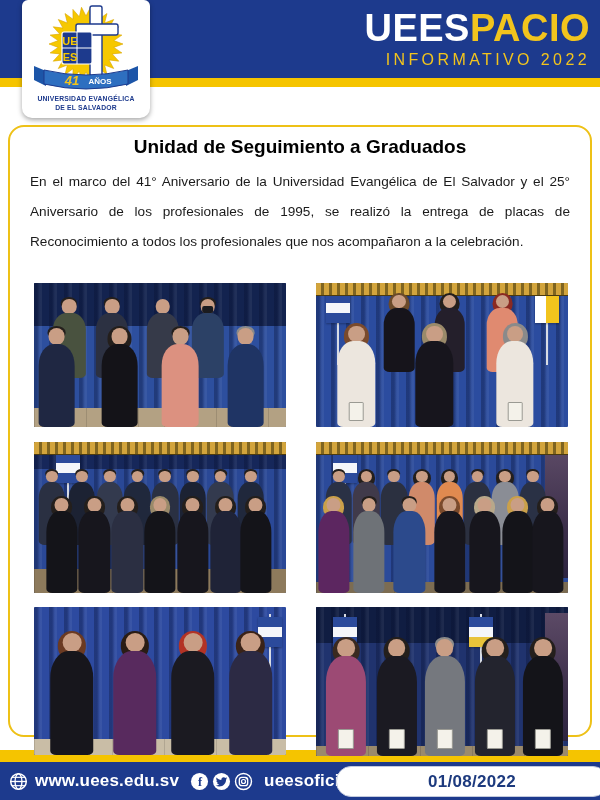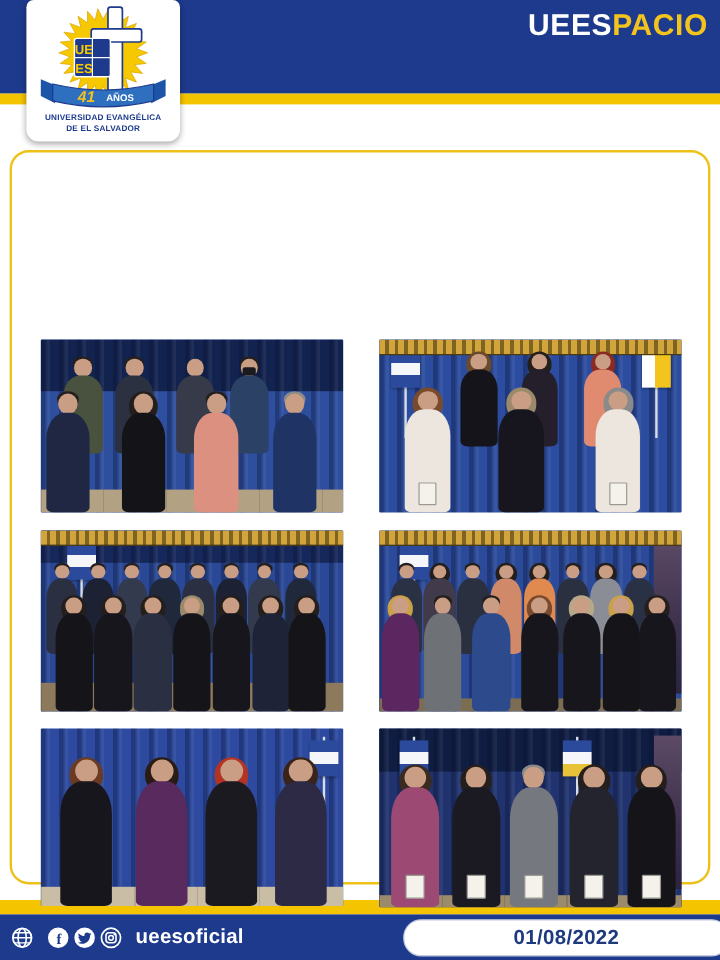--- a/index.html
+++ b/index.html
@@ -3,21 +3,21 @@
 <meta charset="utf-8">
 <style>
   html,body{margin:0;padding:0;background:#fff;}
   .page{position:relative;width:600px;height:800px;background:#ffffff;overflow:hidden;
         font-family:"Liberation Sans",sans-serif;}
 
   
   .hdr-blue{position:absolute;top:0;left:0;width:600px;height:78px;background:#1d3a8d;z-index:1;}
   .hdr-stripe{position:absolute;top:78px;left:0;width:600px;height:9px;background:#f5c400;z-index:1;}
   .brand{position:absolute;top:9px;right:10px;text-align:right;z-index:2;}
-  .brand-main{font-size:25px;font-weight:800;letter-spacing:.5px;color:#ffffff;line-height:1.02;}
+  .brand-main{font-size:38px;font-weight:800;letter-spacing:.5px;color:#ffffff;line-height:1.02;}
   .brand-main .accent{color:#f2c41d;}
   .brand-sub{font-size:16px;color:#f2c41d;letter-spacing:3.4px;font-weight:500;margin-top:3px;}
   .logo-card{position:absolute;top:0;left:22px;width:128px;height:118px;background:#ffffff;
              border-radius:6px 6px 10px 10px;box-shadow:0 2px 5px rgba(0,0,0,.35);z-index:5;text-align:center;}
   .logo-uni{position:absolute;bottom:5px;left:0;width:100%;font-size:6.8px;font-weight:bold;
             color:#1d3a8d;line-height:1.3;letter-spacing:.2px;}
 
   
   .article-box{position:absolute;left:8px;top:125px;width:584px;height:612px;border:2px solid #eec117;
                border-radius:16px;box-sizing:border-box;background:#fff;z-index:1;}
@@ -61,20 +61,21 @@
 </head>
 <body>
 
 <div class="page">
 
   <header>
     <div class="hdr-blue"></div>
     <div class="hdr-stripe"></div>
     <div class="brand">
       <div class="brand-main"><span>UEES</span><span class="accent">PACIO</span></div>
+      <div class="brand-sub">INFORMATIVO 2022</div>
     </div>
     <div class="logo-card">
       <svg width="128" height="90" viewBox="0 0 128 90">
         <polygon id="sun-poly" fill="#f6c800" stroke="#d9a400" stroke-width="0.6" points="101.0,44.0 91.8,47.4 99.9,52.9 90.2,53.9 96.8,61.2 87.0,59.9 91.7,68.5 82.6,65.0 85.0,74.5 77.0,68.8 77.1,78.6 70.7,71.2 68.5,80.7 64.0,72.0 59.5,80.7 57.3,71.2 50.9,78.6 51.0,68.8 43.0,74.5 45.4,65.0 36.3,68.5 41.0,59.9 31.2,61.2 37.8,53.9 28.1,52.9 36.2,47.4 27.0,44.0 36.2,40.6 28.1,35.1 37.8,34.1 31.2,26.8 41.0,28.1 36.3,19.5 45.4,23.0 43.0,13.5 51.0,19.2 50.9,9.4 57.3,16.8 59.5,7.3 64.0,16.0 68.5,7.3 70.7,16.8 77.1,9.4 77.0,19.2 85.0,13.5 82.6,23.0 91.7,19.5 87.0,28.1 96.8,26.8 90.2,34.1 99.9,35.1 91.8,40.6"></polygon>
         <rect x="68" y="6" width="12" height="70" rx="2" fill="#ffffff" stroke="#1d3a8d" stroke-width="1.4"></rect>
         <rect x="54" y="24" width="42" height="11" rx="2" fill="#ffffff" stroke="#1d3a8d" stroke-width="1.4"></rect>
         <rect x="40" y="32" width="30" height="32" rx="2" fill="#1d3a8d" stroke="#ffffff" stroke-width="1.2"></rect>
         <line x1="40" y1="48" x2="70" y2="48" stroke="#ffffff" stroke-width="1"></line>
         <line x1="55" y1="32" x2="55" y2="64" stroke="#ffffff" stroke-width="1"></line>
         <text x="48" y="45" font-size="11" font-weight="bold" fill="#f6c800" text-anchor="middle" font-family="Liberation Sans, sans-serif">UE</text>
@@ -87,21 +88,23 @@
       </svg>
       <div class="logo-uni">
         <div>UNIVERSIDAD EVANGÉLICA</div>
         <div>DE EL SALVADOR</div>
       </div>
     </div>
   </header>
 
   <section class="article-box">
     <div class="article-title">
-    </div>
+      <div>Unidad de Seguimiento a Graduados</div>
+    </div>
+    <p class="article-body">En el marco del 41° Aniversario de la Universidad Evangélica de El Salvador y el 25° Aniversario de los profesionales de 1995, se realizó la entrega de placas de Reconocimiento a todos los profesionales que nos acompañaron a la celebración.</p>
   </section>
 
   <div id="photos-layer">
       <div class="photo" title="Grupo de profesionales y autoridades frente a cortina azul" style="left: 34px; top: 283px; width: 252px; height: 144px; background: rgb(45, 79, 158);">
         <div class="topband" style="height: 30%; background: rgb(19, 35, 79);"></div>
         <div class="folds"></div>
         <div class="floor" style="height: 13%; background-color: rgb(179, 161, 131);"></div>
         <div class="person" style="left: 14%; bottom: 34%; width: 32.3px; height: 56%;">
           <div class="hair" style="width: 15.96px; height: 11.115px; top: 0px; background: rgb(36, 31, 28);"></div>
           <div class="head" style="width: 14.25px; height: 14.25px; top: 1.9px; background: rgb(201, 158, 133);"></div>
@@ -435,20 +438,21 @@
     <div class="ftr-stripe"></div>
     <div class="ftr-bar">
       <div class="ftr-left">
         <svg width="19" height="19" viewBox="0 0 20 20">
           <circle cx="10" cy="10" r="8.2" fill="none" stroke="#ffffff" stroke-width="1.6"></circle>
           <ellipse cx="10" cy="10" rx="3.6" ry="8.2" fill="none" stroke="#ffffff" stroke-width="1.4"></ellipse>
           <line x1="1.8" y1="10" x2="18.2" y2="10" stroke="#ffffff" stroke-width="1.4"></line>
           <line x1="3" y1="5.6" x2="17" y2="5.6" stroke="#ffffff" stroke-width="1.2"></line>
           <line x1="3" y1="14.4" x2="17" y2="14.4" stroke="#ffffff" stroke-width="1.2"></line>
         </svg>
+        <span class="ftr-text">www.uees.edu.sv</span>
         <span class="social">
           <svg width="19" height="19" viewBox="0 0 20 20">
             <circle cx="10" cy="10" r="9" fill="#ffffff"></circle>
             <text x="10.6" y="15.2" font-size="13" font-weight="bold" fill="#1d3a8d" text-anchor="middle" font-family="Liberation Serif, serif">f</text>
           </svg>
           <svg width="19" height="19" viewBox="0 0 20 20">
             <circle cx="10" cy="10" r="9" fill="#ffffff"></circle>
             <path fill="#1d3a8d" d="M16 6.6c-.4.2-.9.3-1.4.4.5-.3.9-.8 1.1-1.4-.5.3-1 .5-1.6.6-.5-.5-1.1-.8-1.8-.8-1.4 0-2.5 1.1-2.5 2.5 0 .2 0 .4.1.6-2-.1-3.9-1.1-5.1-2.6-.2.4-.3.8-.3 1.2 0 .9.4 1.6 1.1 2.1-.4 0-.8-.1-1.1-.3v.1c0 1.2.9 2.2 2 2.4-.2.1-.4.1-.7.1-.2 0-.3 0-.5-.1.3 1 1.2 1.7 2.3 1.7-.8.7-1.9 1.1-3.1 1.1h-.6c1.1.7 2.4 1.1 3.8 1.1 4.6 0 7.1-3.8 7.1-7.1v-.3c.5-.3.9-.8 1.2-1.3z"></path>
           </svg>
           <svg width="19" height="19" viewBox="0 0 20 20">

